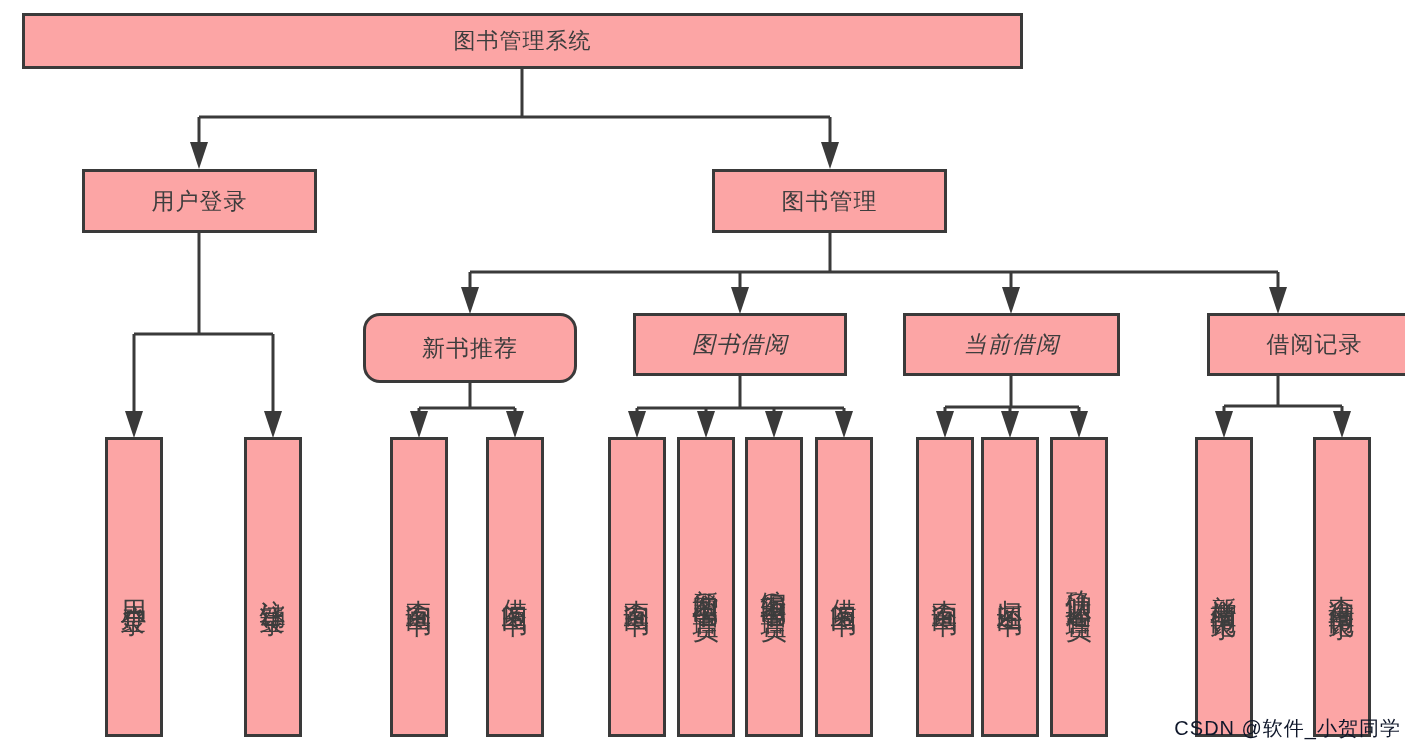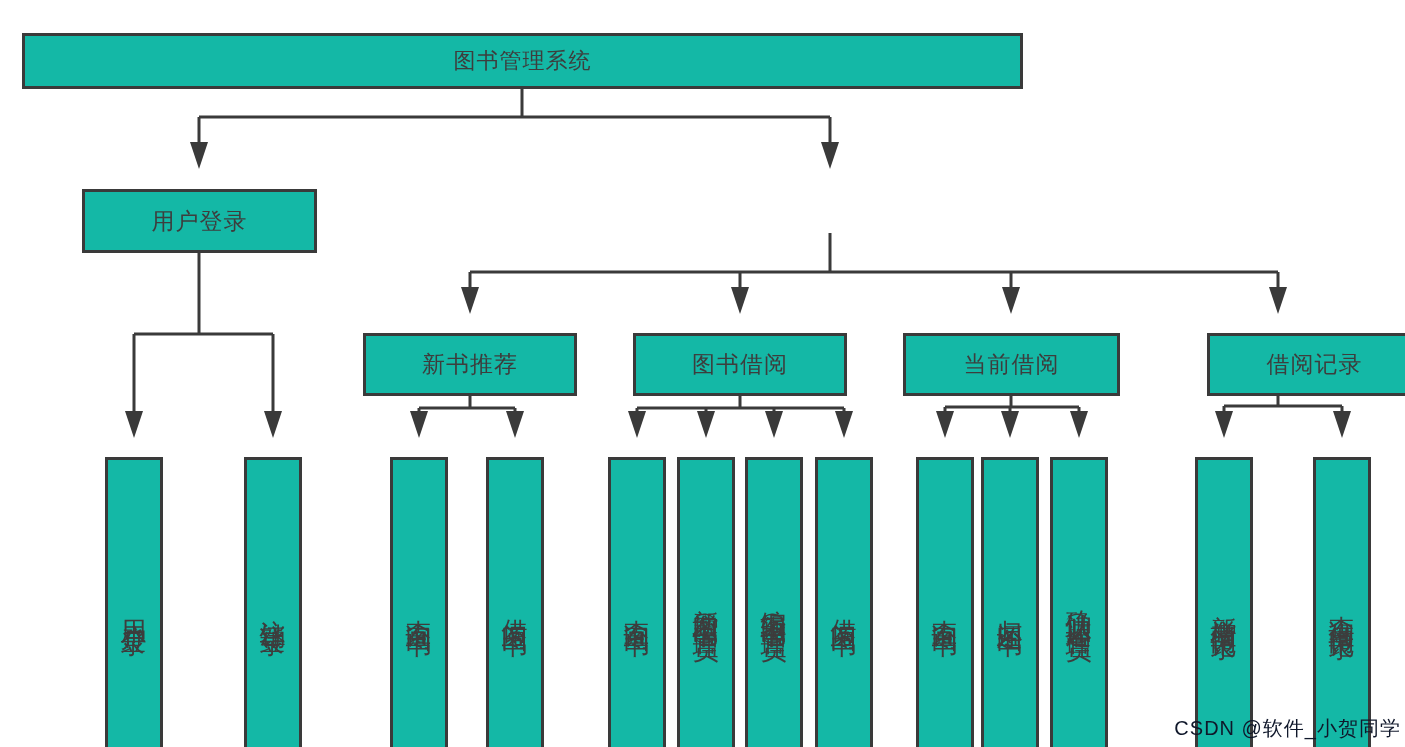--- a/index.html
+++ b/index.html
@@ -18,26 +18,25 @@
   svg.connectors {
     position: absolute;
     left: 0; top: 0;
     width: 1405px; height: 747px;
     pointer-events: none;
   }
   .node {
     position: absolute;
     box-sizing: border-box;
     border: 3px solid #3a3a3a;
-    background: #14b8a6;
+    background: #fca5a5;
     display: flex;
     align-items: center;
     justify-content: center;
     color: #3d3d3d;
-    margin-top: 20px;
   }
   .node.hlabel span {
     font-size: 23px;
     letter-spacing: 1px;
     white-space: nowrap;
     color: #3d3d3d;
   }
   .node.root span { font-size: 22px; }
   .node.leaf span {
     writing-mode: vertical-rl;
@@ -106,28 +105,31 @@
     </g>
   </svg>
 
   <div class="node root hlabel" style="left:22px; top:13px; width:1001px; height:56px;">
     <span>图书管理系统</span>
   </div>
 
   <div class="node hlabel" style="left:82px; top:169px; width:235px; height:64px;">
     <span>用户登录</span>
   </div>
+  <div class="node hlabel" style="left:712px; top:169px; width:235px; height:64px;">
+    <span>图书管理</span>
+  </div>
 
-  <div class="node hlabel" style="left:363px; top:313px; width:214px; height:63px;">
+  <div class="node hlabel" style="left:363px; top:313px; width:214px; height:70px;border-radius:17px;">
     <span>新书推荐</span>
   </div>
-  <div class="node hlabel" style="left:633px; top:313px; width:214px; height:63px;">
+  <div class="node hlabel" style="left:633px; top:313px; width:214px; height:63px;font-style:italic;">
     <span>图书借阅</span>
   </div>
-  <div class="node hlabel" style="left:903px; top:313px; width:217px; height:63px;">
+  <div class="node hlabel" style="left:903px; top:313px; width:217px; height:63px;font-style:italic;">
     <span>当前借阅</span>
   </div>
   <div class="node hlabel" style="left:1207px; top:313px; width:215px; height:63px;">
     <span>借阅记录</span>
   </div>
 
   <div class="node leaf" style="left:105px; top:437px; width:58px; height:300px;">
     <span>用户登录</span>
   </div>
   <div class="node leaf" style="left:244px; top:437px; width:58px; height:300px;">

